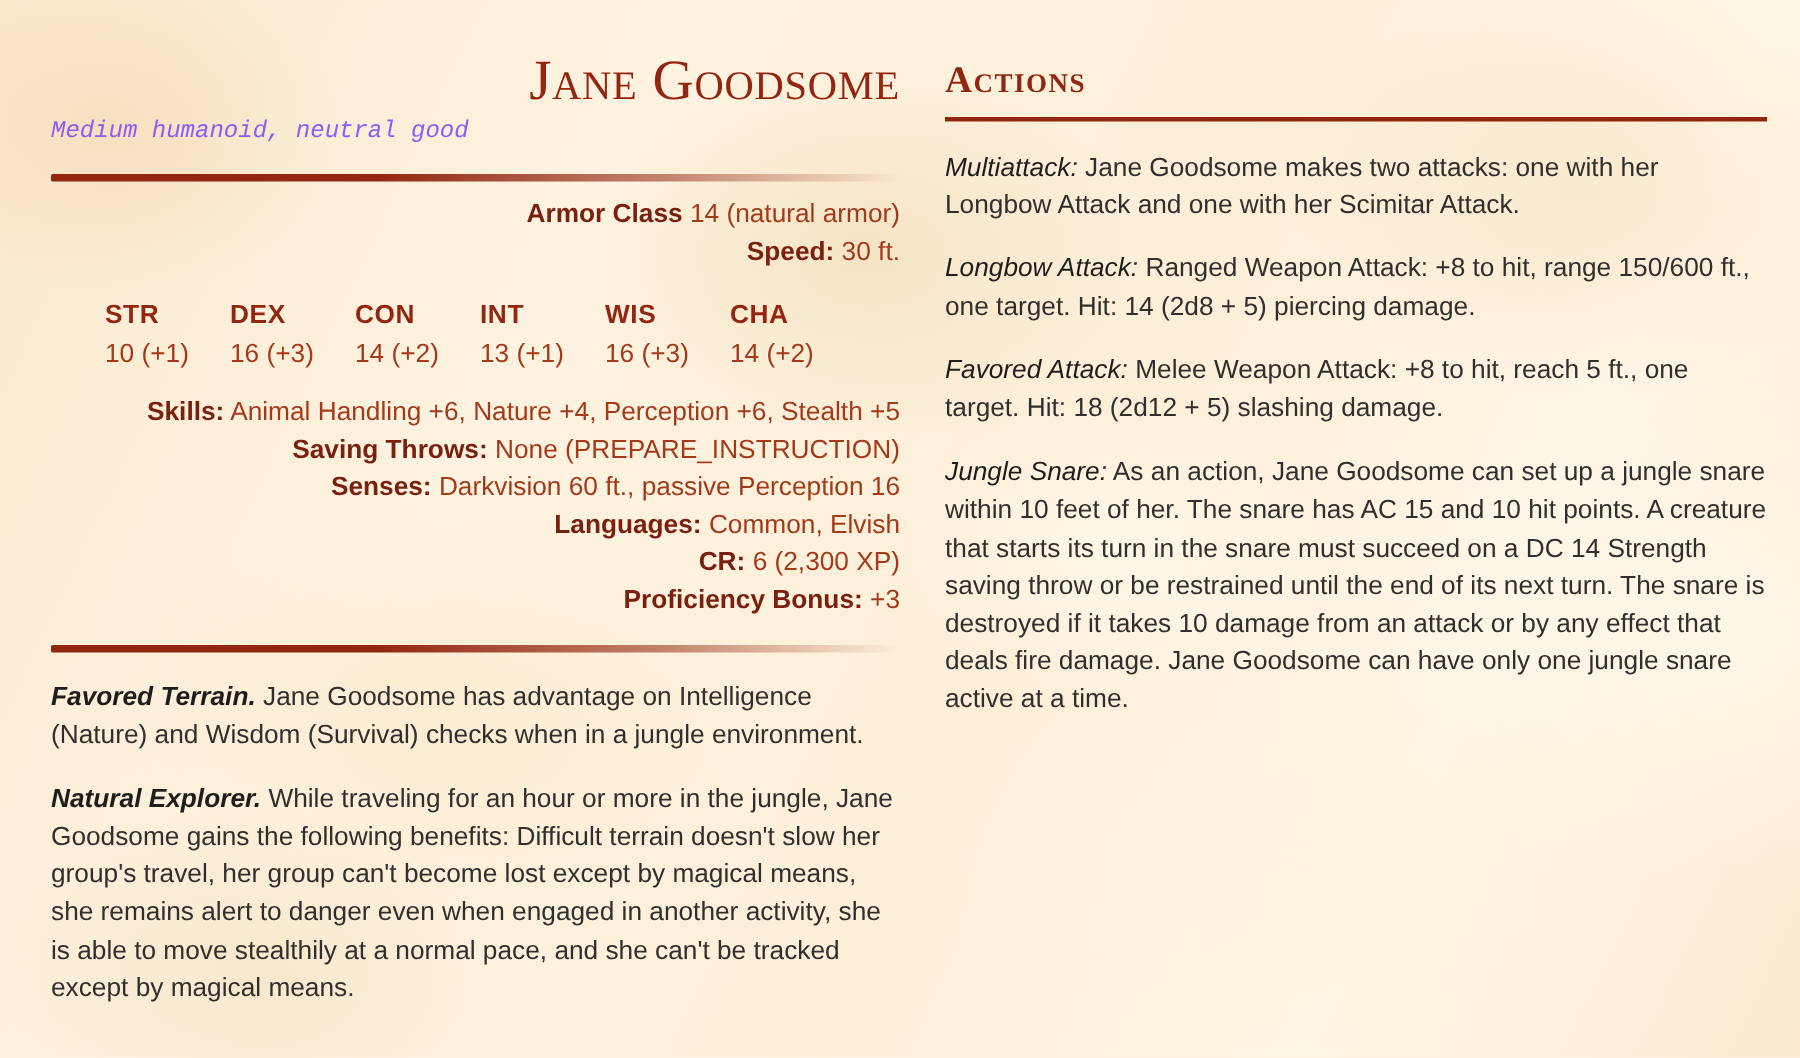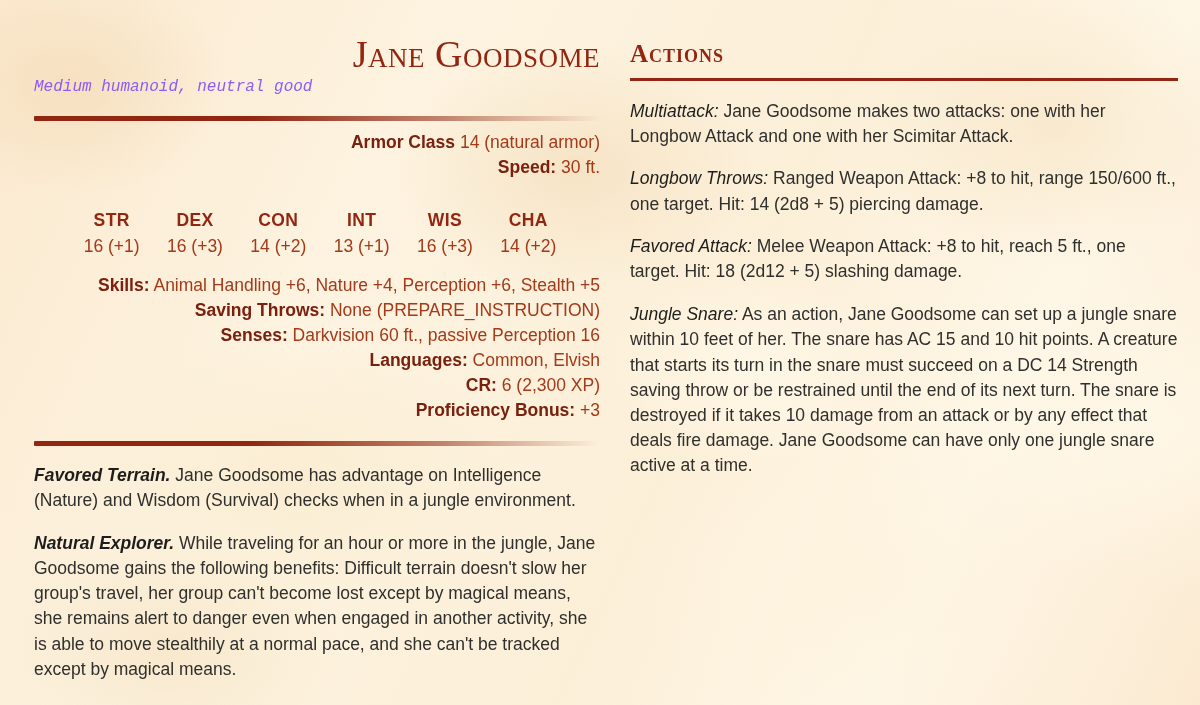--- a/index.html
+++ b/index.html
@@ -97,23 +97,21 @@
     color: #a33a1a;
   }
 
   .abilities {
     display: flex;
     margin: 16px 0 14px 48px;
     width: 500px;
   }
   .ability {
     flex: 1;
-    text-align: center;
     color: #922610;
-    margin-top: 11px;
   }
   .ability .ab-name {
     font-weight: bold;
     font-size: 17.5px;
     letter-spacing: 0.4px;
     line-height: 1.5;
   }
   .ability .ab-score {
     font-size: 17.5px;
     line-height: 1.5;
@@ -183,21 +181,21 @@
       </div>
       <div class="stat-line">
         <span class="lbl">Speed:</span>
         <span class="val">30 ft.</span>
       </div>
     </div>
 
     <div class="abilities">
       <div class="ability">
         <div class="ab-name">STR</div>
-        <div class="ab-score">16 (+1)</div>
+        <div class="ab-score">10 (+1)</div>
       </div>
       <div class="ability">
         <div class="ab-name">DEX</div>
         <div class="ab-score">16 (+3)</div>
       </div>
       <div class="ability">
         <div class="ab-name">CON</div>
         <div class="ab-score">14 (+2)</div>
       </div>
       <div class="ability">
@@ -259,21 +257,21 @@
   <div class="col col-right">
 
     <h2 class="section-head">Actions</h2>
     <div class="section-rule"></div>
 
     <p class="action">
       <span class="action-name">Multiattack:</span>
       <span>Jane Goodsome makes two attacks: one with her Longbow Attack and one with her Scimitar Attack.</span>
     </p>
     <p class="action">
-      <span class="action-name">Longbow Throws:</span>
+      <span class="action-name">Longbow Attack:</span>
       <span>Ranged Weapon Attack: +8 to hit, range 150/600 ft., one target. Hit: 14 (2d8 + 5) piercing damage.</span>
     </p>
     <p class="action">
       <span class="action-name">Favored Attack:</span>
       <span>Melee Weapon Attack: +8 to hit, reach 5 ft., one target. Hit: 18 (2d12 + 5) slashing damage.</span>
     </p>
     <p class="action">
       <span class="action-name">Jungle Snare:</span>
       <span>As an action, Jane Goodsome can set up a jungle snare within 10 feet of her. The snare has AC 15 and 10 hit points. A creature that starts its turn in the snare must succeed on a DC 14 Strength saving throw or be restrained until the end of its next turn. The snare is destroyed if it takes 10 damage from an attack or by any effect that deals fire damage. Jane Goodsome can have only one jungle snare active at a time.</span>
     </p>

